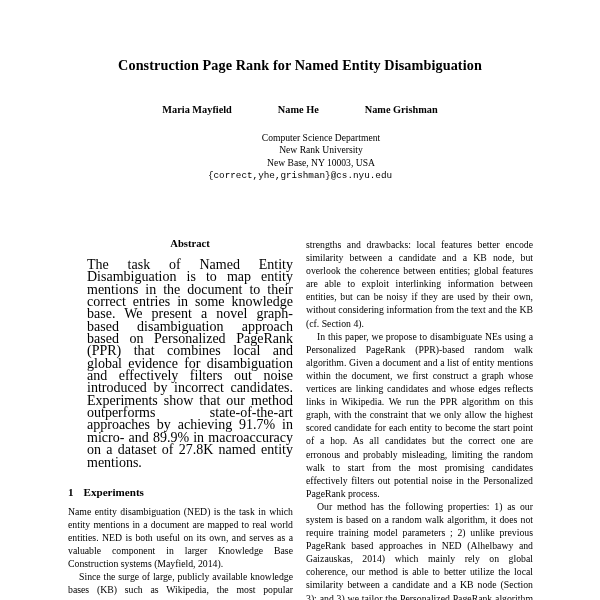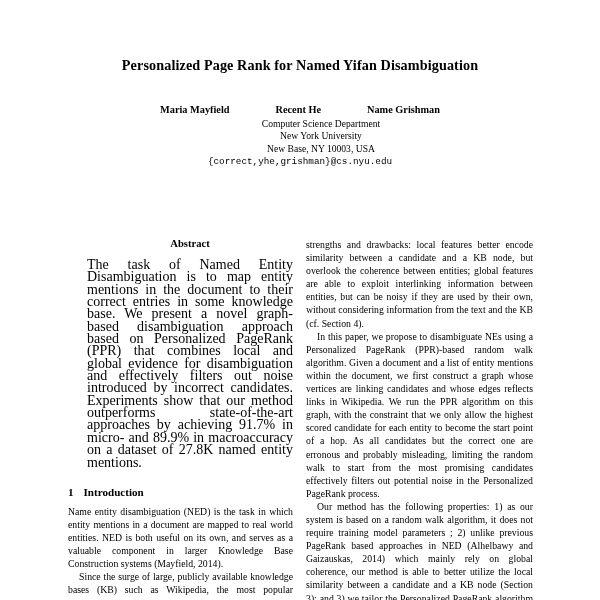--- a/index.html
+++ b/index.html
@@ -39,21 +39,21 @@
     gap: 46px;
     font-size: 10.3px;
     font-weight: bold;
     margin-top: 30px;
   }
 
   .affil {
     text-align: center;
     font-size: 9.6px;
     line-height: 12.4px;
-    margin-top: 3px;
+    margin-top: 17px;
     padding-left: 42px;
   }
   .affil div { white-space: nowrap; }
 
   .email {
     text-align: center;
     font-family: "Liberation Mono", "DejaVu Sans Mono", monospace;
     font-size: 9.3px;
     margin-top: 1px;
   }
@@ -112,46 +112,46 @@
   }
   p.body + p.body { text-indent: 11px; margin-top: 0; }
   p.first { text-indent: 0; font-family: Liberation Serif, serif; }
   p.indent { text-indent: 11px; }
 </style>
 </head>
 <body>
 
 <div class="page">
 
-  <h1 class="title">Personalized Page Rank for Named Yifan Disambiguation</h1>
+  <h1 class="title">Construction Page Rank for Named Entity Disambiguation</h1>
 
   <div class="authors">
     <span>Maria Mayfield</span>
-    <span>Recent He</span>
+    <span>Name He</span>
     <span>Name Grishman</span>
   </div>
 
   <div class="affil">
     <div>Computer Science Department</div>
-    <div>New York University</div>
+    <div>New Rank University</div>
     <div>New Base, NY 10003, USA</div>
   </div>
 
   <div class="email">{correct,yhe,grishman}@cs.nyu.edu</div>
 
   <div class="columns">
 
     <div class="col col-left">
       <div class="abstract-wrap">
         <div class="abstract-head">Abstract</div>
         <p class="abstract-body">The task of Named Entity Disambiguation is to map entity mentions in the document to their correct entries in some knowledge base. We present a novel graph-based disambiguation approach based on Personalized PageRank (PPR) that combines local and global evidence for disambiguation and effectively filters out noise introduced by incorrect candidates. Experiments show that our method outperforms state-of-the-art approaches by achieving 91.7% in micro- and 89.9% in macroaccuracy on a dataset of 27.8K named entity mentions.</p>
       </div>
 
       <div class="sec-head">
-        <span class="num">1</span><span>Introduction</span>
+        <span class="num">1</span><span>Experiments</span>
       </div>
 
       <p class="body first">Name entity disambiguation (NED) is the task in which entity mentions in a document are mapped to real world entities. NED is both useful on its own, and serves as a valuable component in larger Knowledge Base Construction systems (Mayfield, 2014).</p>
       <p class="body indent">Since the surge of large, publicly available knowledge bases (KB) such as Wikipedia, the most popular approach has been linking text mentions to KB nodes (Bunescu and Paşca, 2006). In this paradigm, the NED system links text mentions to the KB, and quite naturally utilizes information in the KB to support the linking process. Recent NED systems (Cucerzan, 2007; Ratinov et al., 2011; Alhelbawy and Gaizauskas, 2014) usually exploit two types of KB information: local information, which measures</p>
     </div>
 
     <div class="col col-right">
       <p class="body first">strengths and drawbacks: local features better encode similarity between a candidate and a KB node, but overlook the coherence between entities; global features are able to exploit interlinking information between entities, but can be noisy if they are used by their own, without considering information from the text and the KB (cf. Section 4).</p>
       <p class="body indent">In this paper, we propose to disambiguate NEs using a Personalized PageRank (PPR)-based random walk algorithm. Given a document and a list of entity mentions within the document, we first construct a graph whose vertices are linking candidates and whose edges reflects links in Wikipedia. We run the PPR algorithm on this graph, with the constraint that we only allow the highest scored candidate for each entity to become the start point of a hop. As all candidates but the correct one are erronous and probably misleading, limiting the random walk to start from the most promising candidates effectively filters out potential noise in the Personalized PageRank process.</p>
       <p class="body indent">Our method has the following properties: 1) as our system is based on a random walk algorithm, it does not require training model parameters ; 2) unlike previous PageRank based approaches in NED (Alhelbawy and Gaizauskas, 2014) which mainly rely on global coherence, our method is able to better utilize the local similarity between a candidate and a KB node (Section 3); and 3) we tailor the Personalized PageRank algorithm to only focus on</p>

